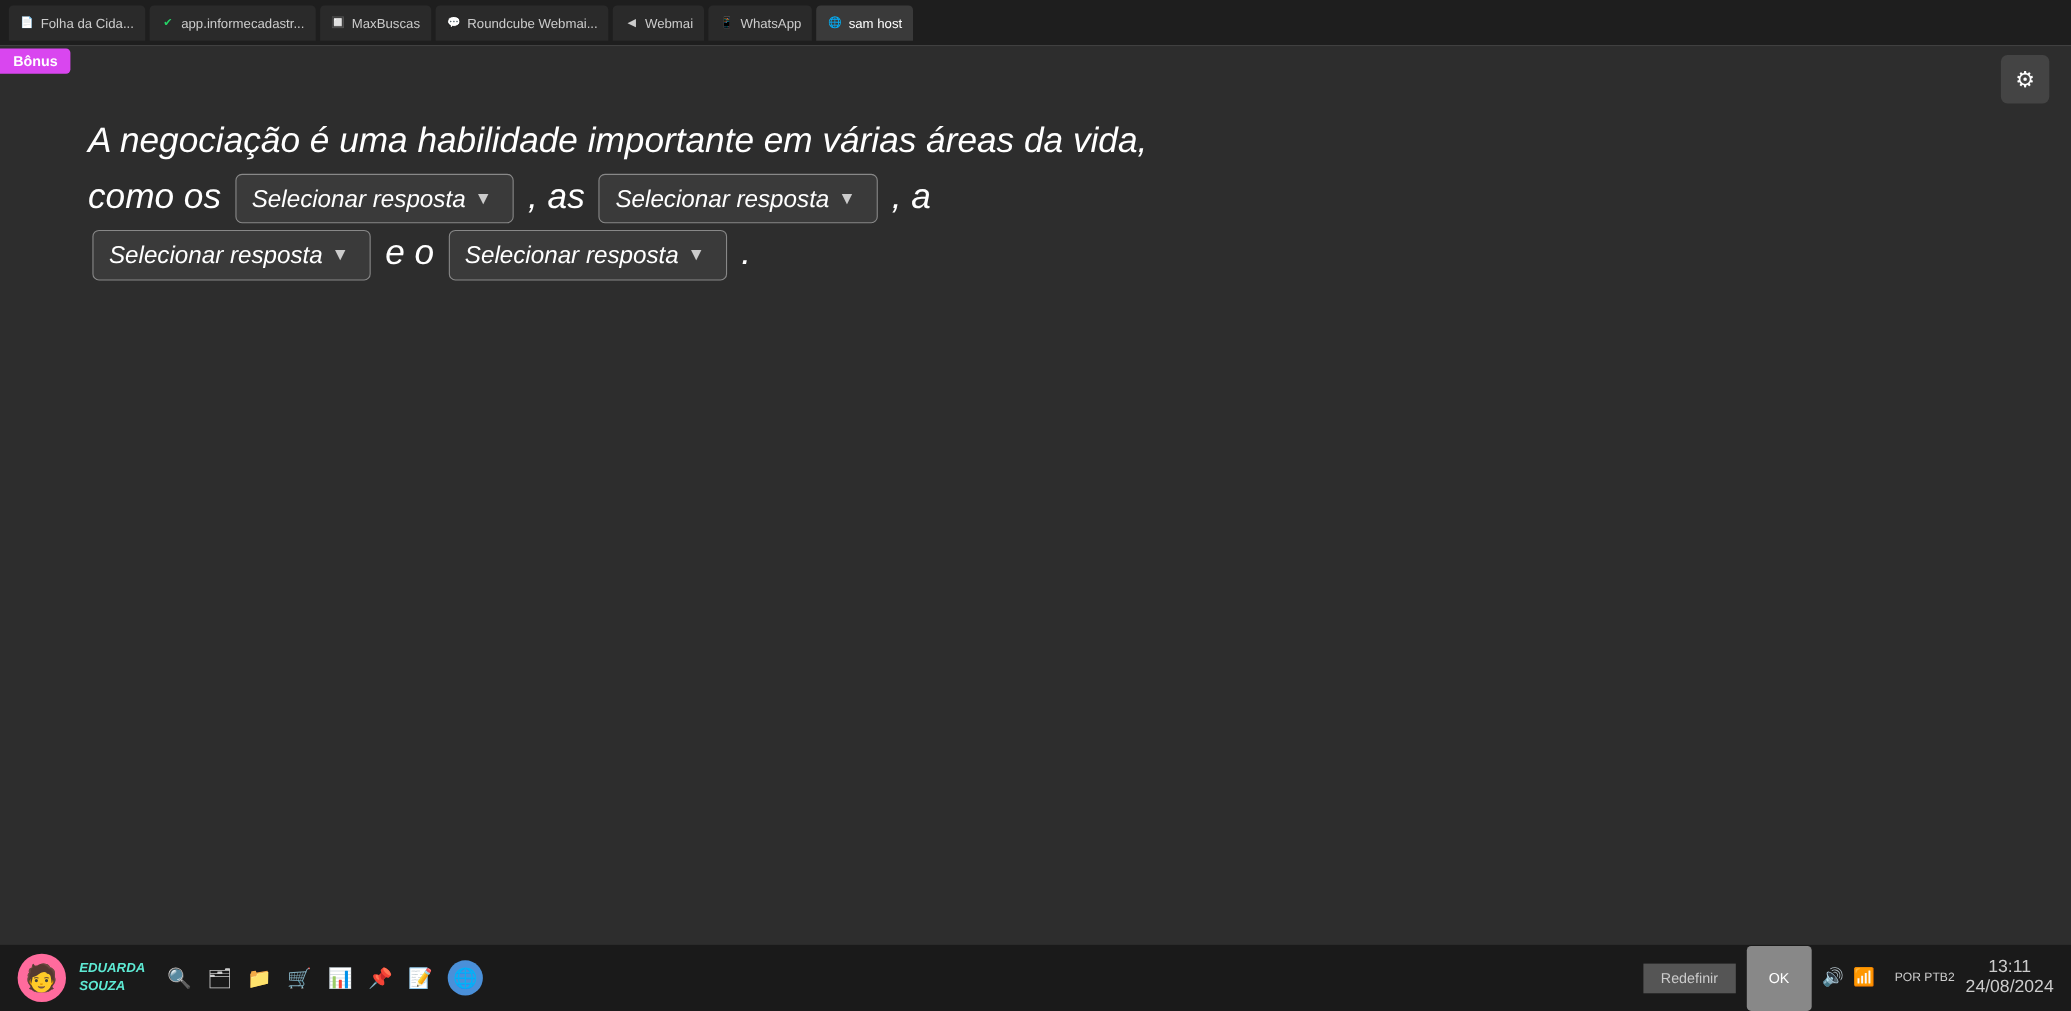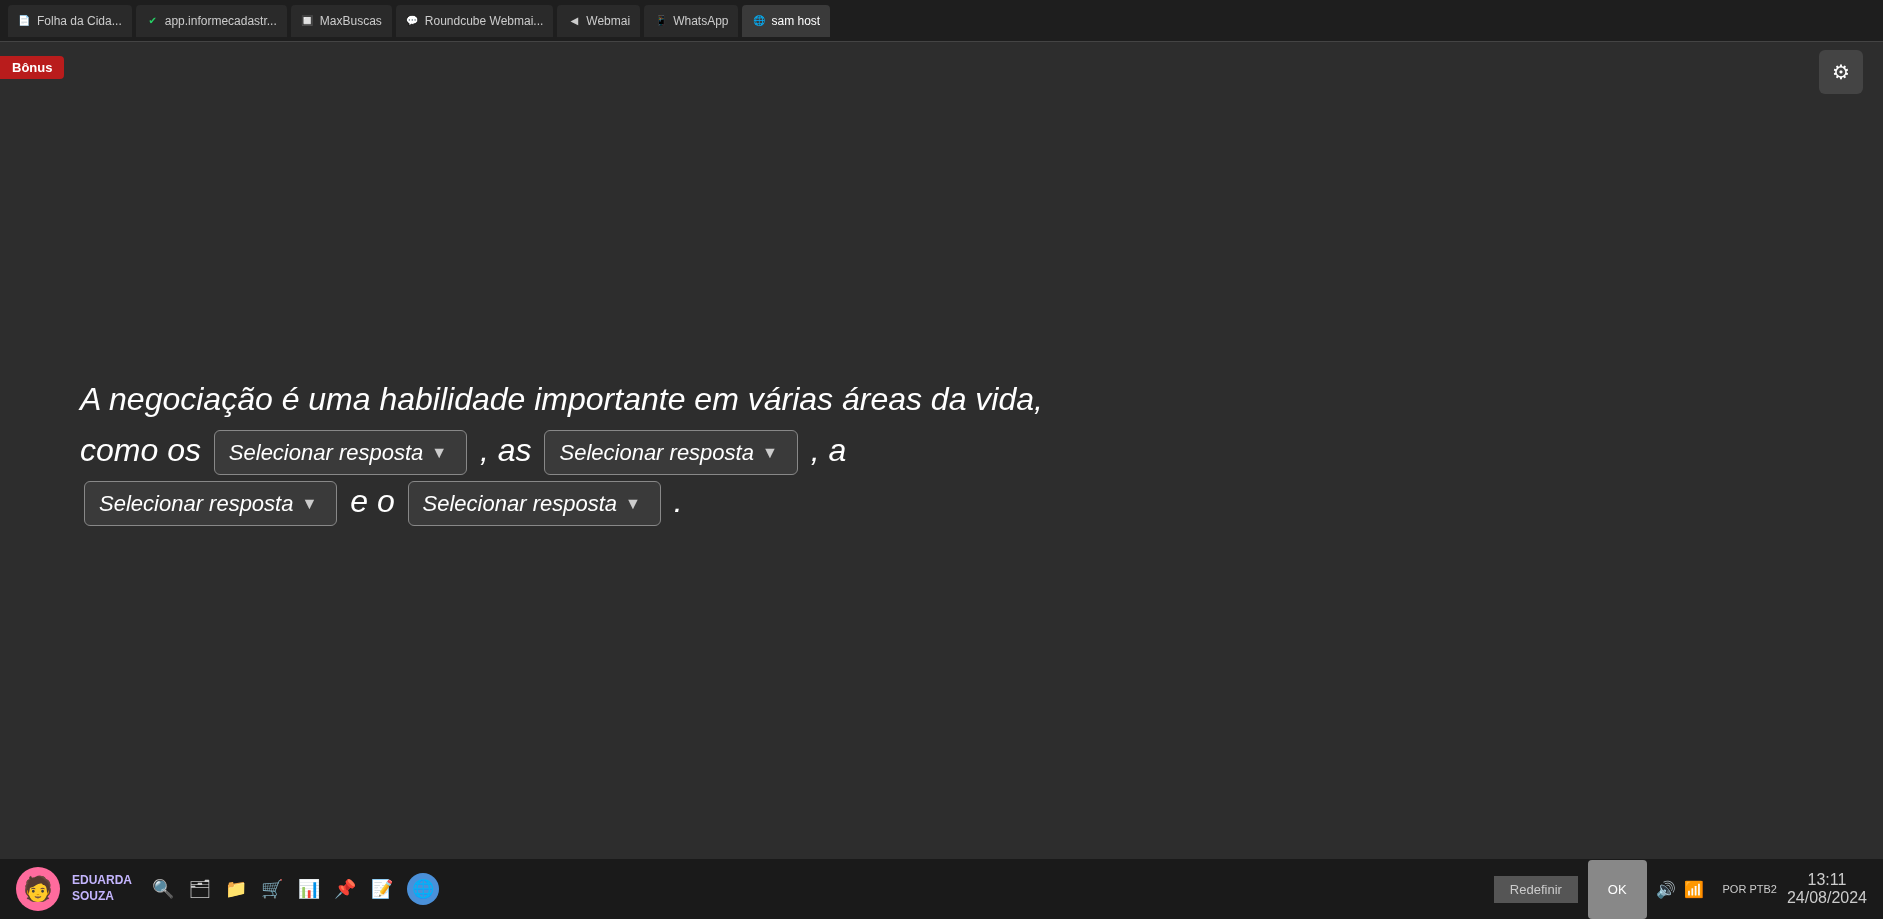--- a/index.html
+++ b/index.html
@@ -53,23 +53,23 @@
       font-size: 10px;
     }
 
     .tab-icon-green { color: #25d366; }
     .tab-icon-blue { color: #4a9eff; }
     .tab-icon-teal { color: #00bcd4; }
 
     
     .bonus-badge {
       position: absolute;
-      top: 56px;
+      top: 44px;
       left: 0;
-      background: #b91c1c;
+      background: #d946ef;
       color: #fff;
       font-size: 13px;
       font-weight: bold;
       padding: 4px 12px;
       border-radius: 0 4px 4px 0;
       z-index: 10;
     }
 
     
     .gear-btn {
@@ -87,21 +87,21 @@
       color: #fff;
       font-size: 20px;
       z-index: 10;
     }
 
     
     .main-content {
       width: 100%;
       height: calc(100% - 42px - 60px);
       display: flex;
-      align-items: center;
+      align-items: flex-start;
       justify-content: flex-start;
       padding: 60px 80px;
     }
 
     .question-block {
       color: #fff;
       font-size: 32px;
       font-style: italic;
       line-height: 1.6;
       font-weight: 400;
@@ -151,24 +151,25 @@
       border-radius: 50%;
       background: #ff6b9d;
       display: flex;
       align-items: center;
       justify-content: center;
       font-size: 24px;
       overflow: hidden;
     }
 
     .user-info {
-      color: #c4b5fd;
+      color: #5eead4;
       font-size: 12px;
       font-weight: bold;
       line-height: 1.3;
+      font-style: italic;
     }
 
     .taskbar-icons {
       display: flex;
       align-items: center;
       gap: 14px;
       margin-left: 8px;
     }
 
     .taskbar-icon {

